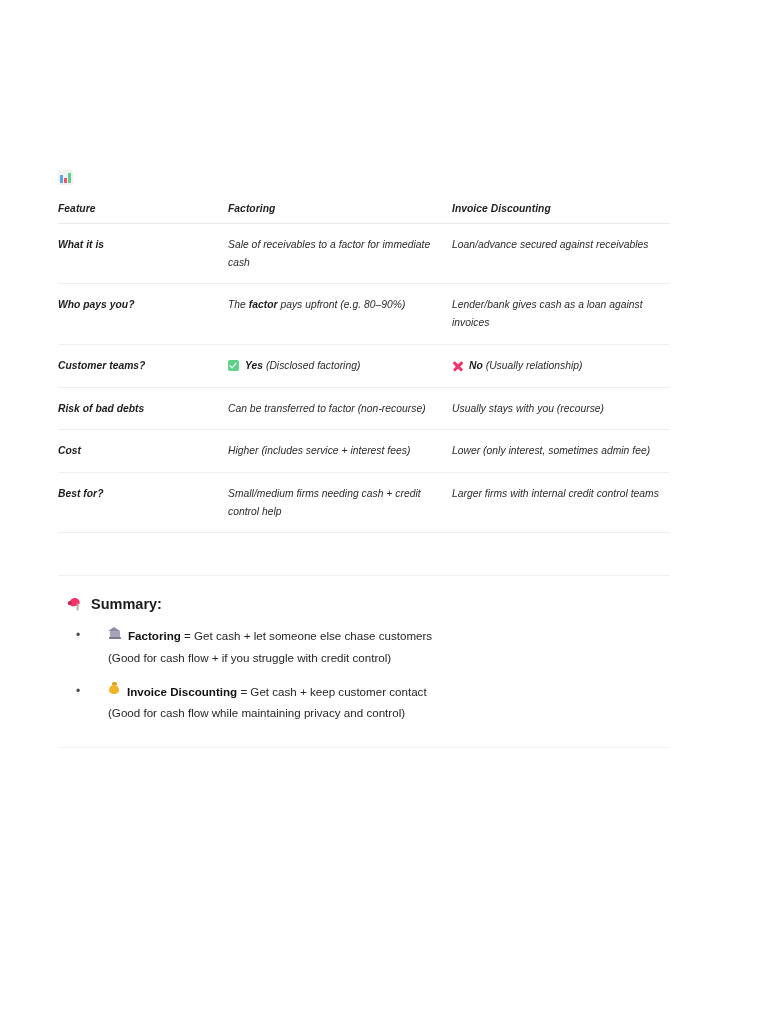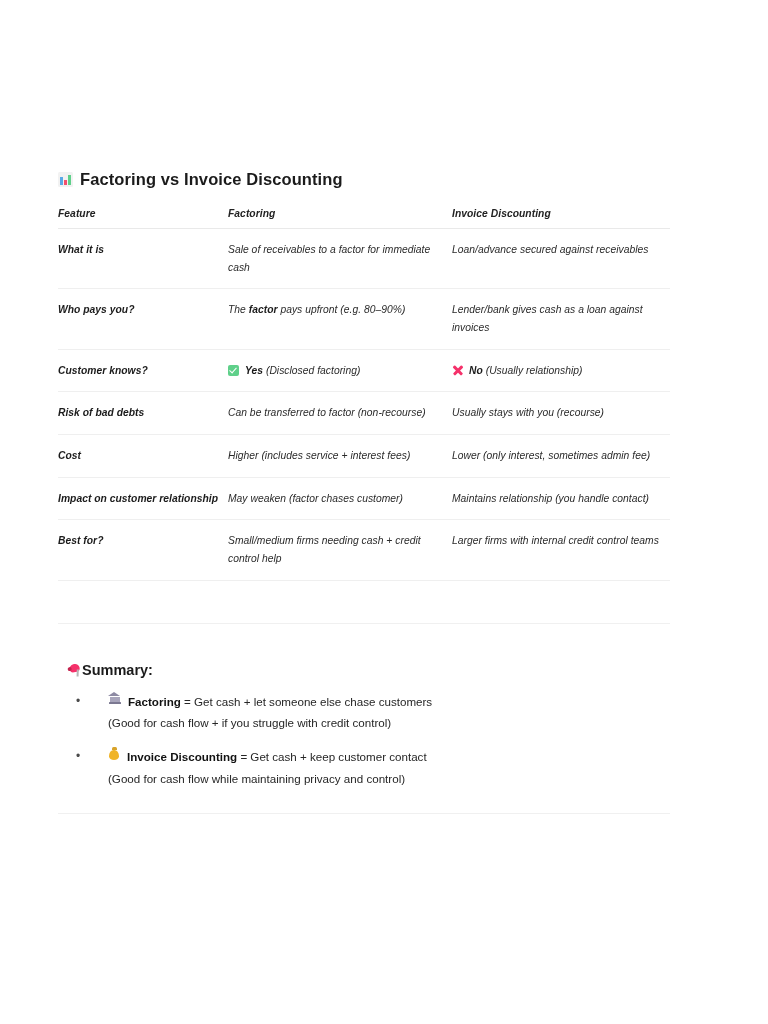--- a/index.html
+++ b/index.html
@@ -147,24 +147,25 @@
     background: #f0f0f0;
     border: 0;
     margin: 0;
   }
   .rule.top-rule { margin-top: 42px; }
 
   
   .summary-head {
     display: flex;
     align-items: center;
+    gap: 9px;
     font-size: 14.5px;
     font-weight: 600;
     color: #1b1b1b;
-    margin: 38px 0 14px 10px;
+    margin: 20px 0 14px 10px;
   }
 
   
   .ico-pin {
     position: relative;
     display: inline-block;
     width: 14px;
     height: 14px;
     flex: none;
     transform: rotate(-12deg);
@@ -274,21 +275,20 @@
 <body>
 
 <div class="page">
 
   <h1 class="doc-title">
     <span class="ico-barchart">
         <i></i>
         <i></i>
         <i></i>
       </span>
-    <span class="title-text">Factoring vs Invoice Discounting</span>
   </h1>
 
   <table class="cmp">
     <colgroup>
         <col class="c1">
         <col class="c2">
         <col class="c3">
       </colgroup>
     <thead>
       <tr>
@@ -306,21 +306,21 @@
       </tr>
 
       <tr>
         <td class="feat">Who pays you?</td>
         <td><span>The </span><span class="b">factor</span><span> pays upfront (e.g. 80–90%)</span></td>
         <td><span>Lender/bank gives cash as a loan against invoices</span></td>
       </tr>
 
 
       <tr>
-        <td class="feat">Customer knows?</td>
+        <td class="feat">Customer teams?</td>
         <td>
           <span class="cell-icon-row">
             <span class="ico-check"></span>
             <span><span class="b">Yes</span><span> (Disclosed factoring)</span></span>
           </span>
         </td>
         <td>
           <span class="cell-icon-row">
             <span class="ico-x"></span>
             <span><span class="b">No</span><span> (Usually relationship)</span></span>
@@ -334,25 +334,20 @@
         <td><span>Can be transferred to factor (non-recourse)</span></td>
         <td><span>Usually stays with you (recourse)</span></td>
       </tr>
 
       <tr>
         <td class="feat">Cost</td>
         <td><span>Higher (includes service + interest fees)</span></td>
         <td><span>Lower (only interest, sometimes admin fee)</span></td>
       </tr>
 
-      <tr>
-        <td class="feat">Impact on customer relationship</td>
-        <td><span>May weaken (factor chases customer)</span></td>
-        <td><span>Maintains relationship (you handle contact)</span></td>
-      </tr>
 
       <tr>
         <td class="feat">Best for?</td>
         <td><span>Small/medium firms needing cash + credit control help</span></td>
         <td><span>Larger firms with internal credit control teams</span></td>
       </tr>
     </tbody>
   </table>
 
   <hr class="rule top-rule">

